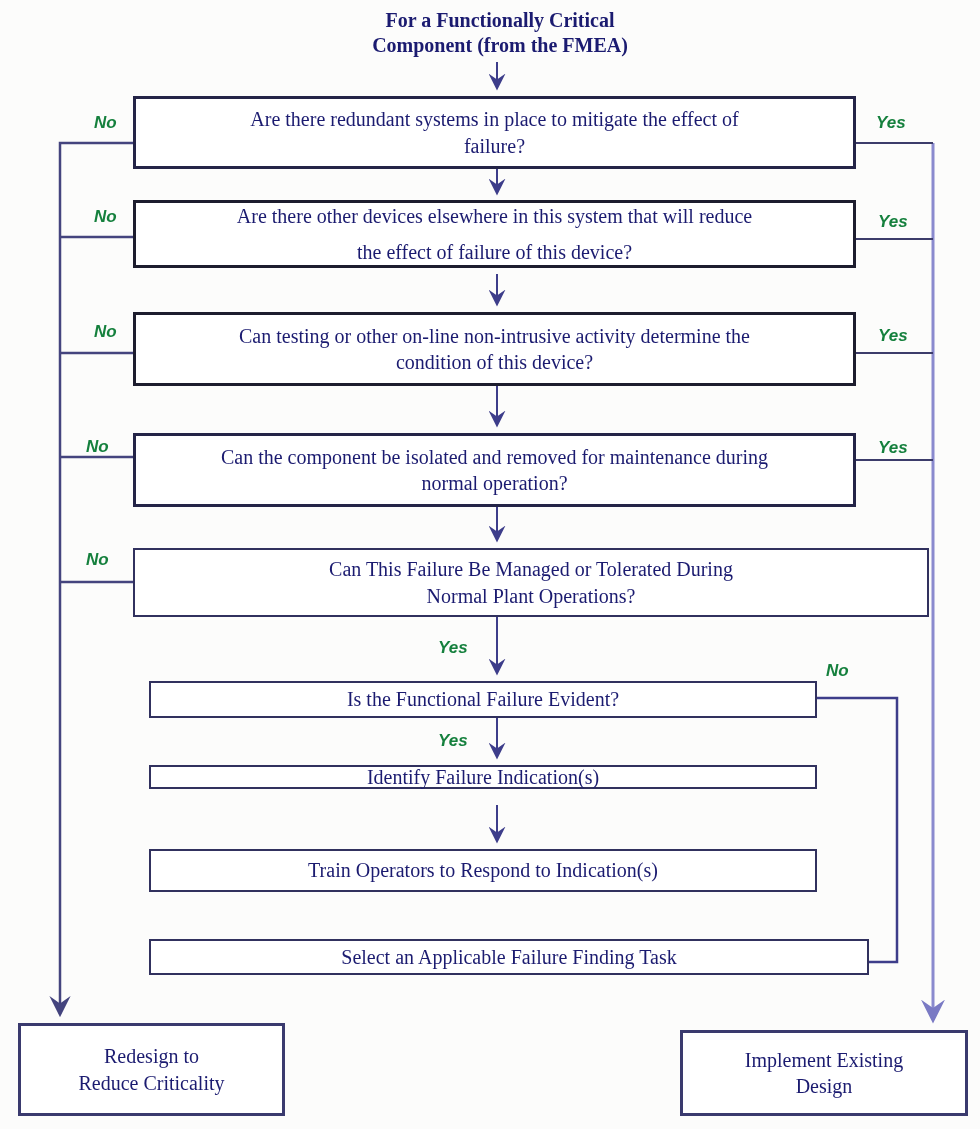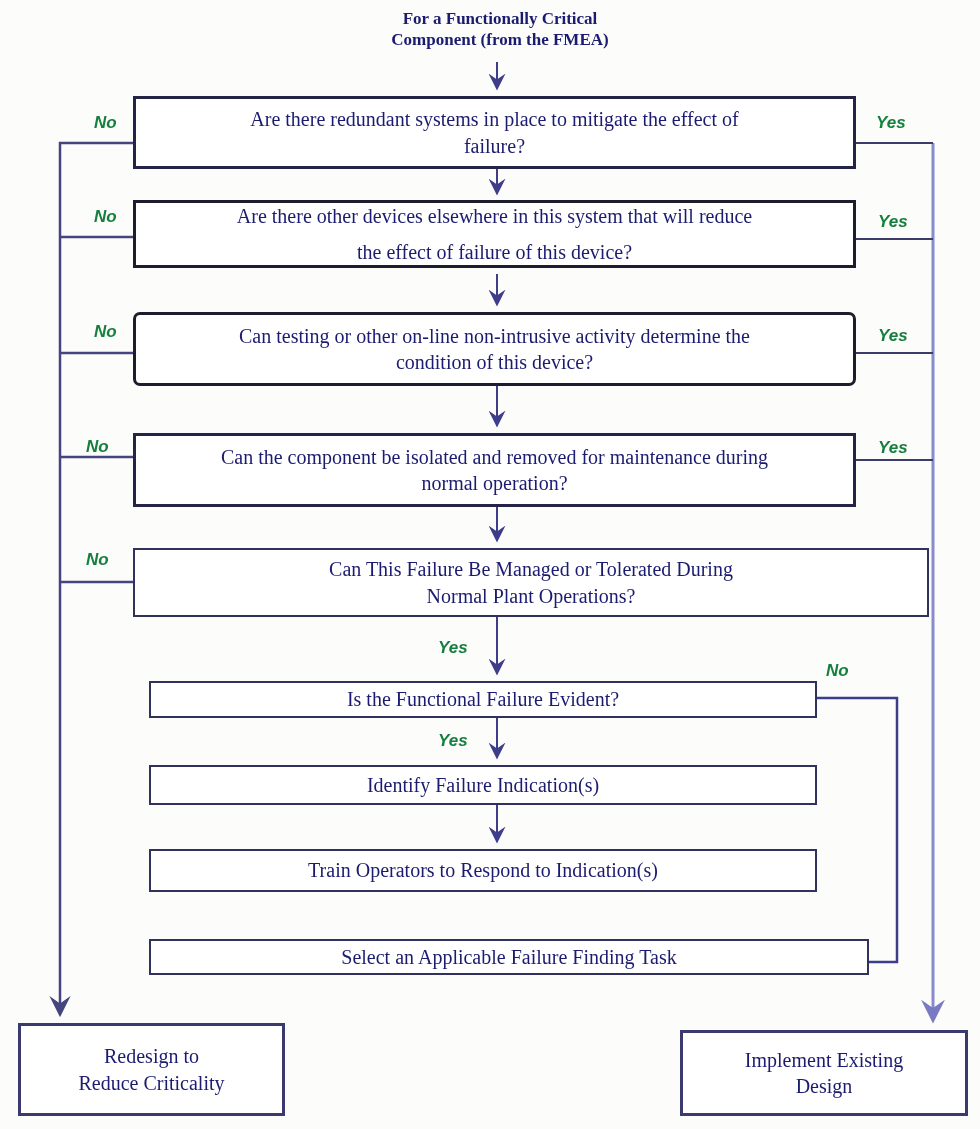--- a/index.html
+++ b/index.html
@@ -3,38 +3,38 @@
 <meta charset="utf-8">
 <style>
   html,body{margin:0;padding:0;background:#ffffff;}
   .canvas{
     position:relative;width:980px;height:1129px;background:#fcfcfb;
     font-family:"Liberation Serif","DejaVu Serif",serif;overflow:hidden;
   }
   .connectors{position:absolute;left:0;top:0;width:980px;height:1129px;}
   .title{
     position:absolute;left:250px;top:8px;width:500px;text-align:center;
-    font-weight:bold;font-size:17px;line-height:1.25;color:#1b1b70;
+    font-weight:bold;font-size:20px;line-height:1.25;color:#1b1b70;
   }
   .box{
     position:absolute;box-sizing:border-box;background:#ffffff;
     display:flex;flex-direction:column;justify-content:center;align-items:center;
     text-align:center;color:#1b1b70;font-size:20px;line-height:1.32;font-family:Liberation Serif, serif;
   }
   .bd3{border:3px solid #242447;}
   .bd3k{border:3px solid #1d1d2e;}
   .bd2{border:2px solid #31315e;}
   .bdt{border:3px solid #3a3a6e;}
   .b1{left:133px;top:96px;width:723px;height:73px;}
   .b2{left:133px;top:200px;width:723px;height:68px;justify-content:space-between;}
-  .b3{left:133px;top:312px;width:723px;height:74px;border-radius:7px;}
+  .b3{left:133px;top:312px;width:723px;height:74px;}
   .b4{left:133px;top:433px;width:723px;height:74px;}
   .b5{left:133px;top:548px;width:796px;height:69px;}
   .b6{left:149px;top:681px;width:668px;height:37px;}
-  .b7{left:149px;top:765px;width:668px;height:40px;}
+  .b7{left:149px;top:765px;width:668px;height:24px;}
   .b8{left:149px;top:849px;width:668px;height:43px;}
   .b9{left:149px;top:939px;width:720px;height:36px;}
   .t1{left:18px;top:1023px;width:267px;height:93px;}
   .t2{left:680px;top:1030px;width:288px;height:86px;}
   .lbl{
     position:absolute;font-family:"Liberation Sans","DejaVu Sans",sans-serif;
     font-style:italic;font-weight:600;font-size:17px;color:#15803d;
   }
   .no1{left:94px;top:113px;}  .yes1{left:876px;top:113px;}
   .no2{left:94px;top:207px;}  .yes2{left:878px;top:212px;}

